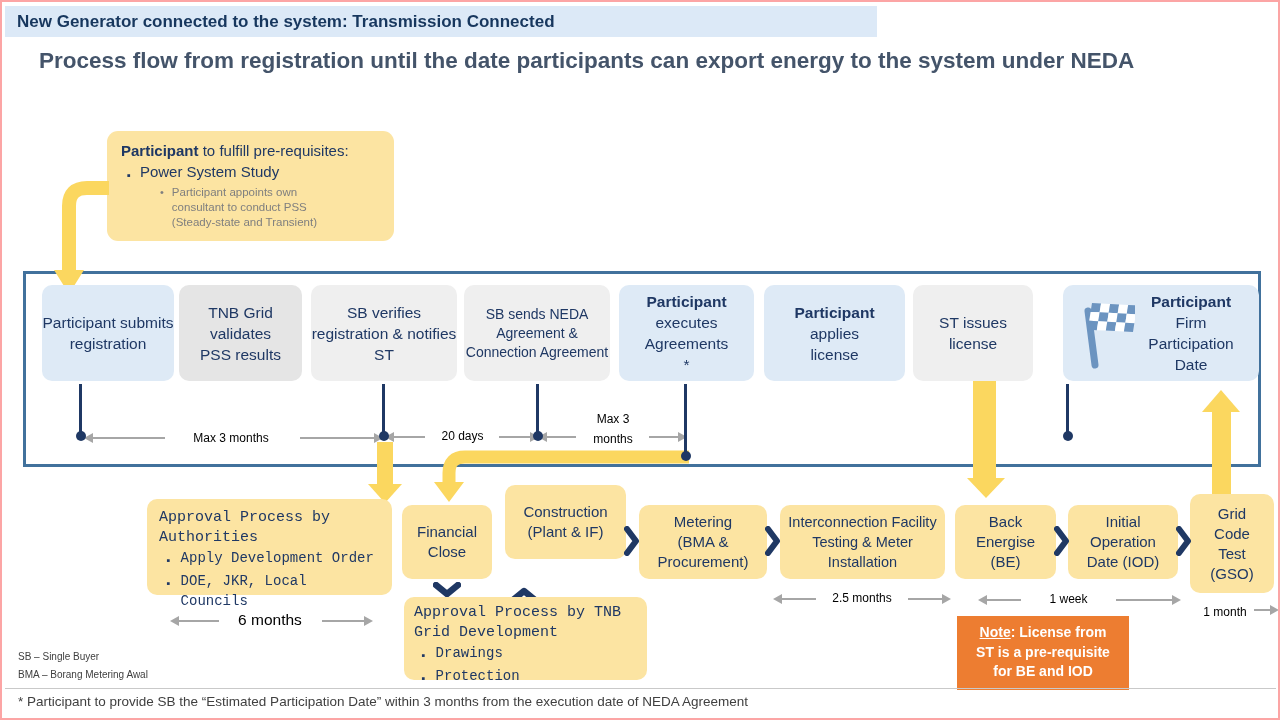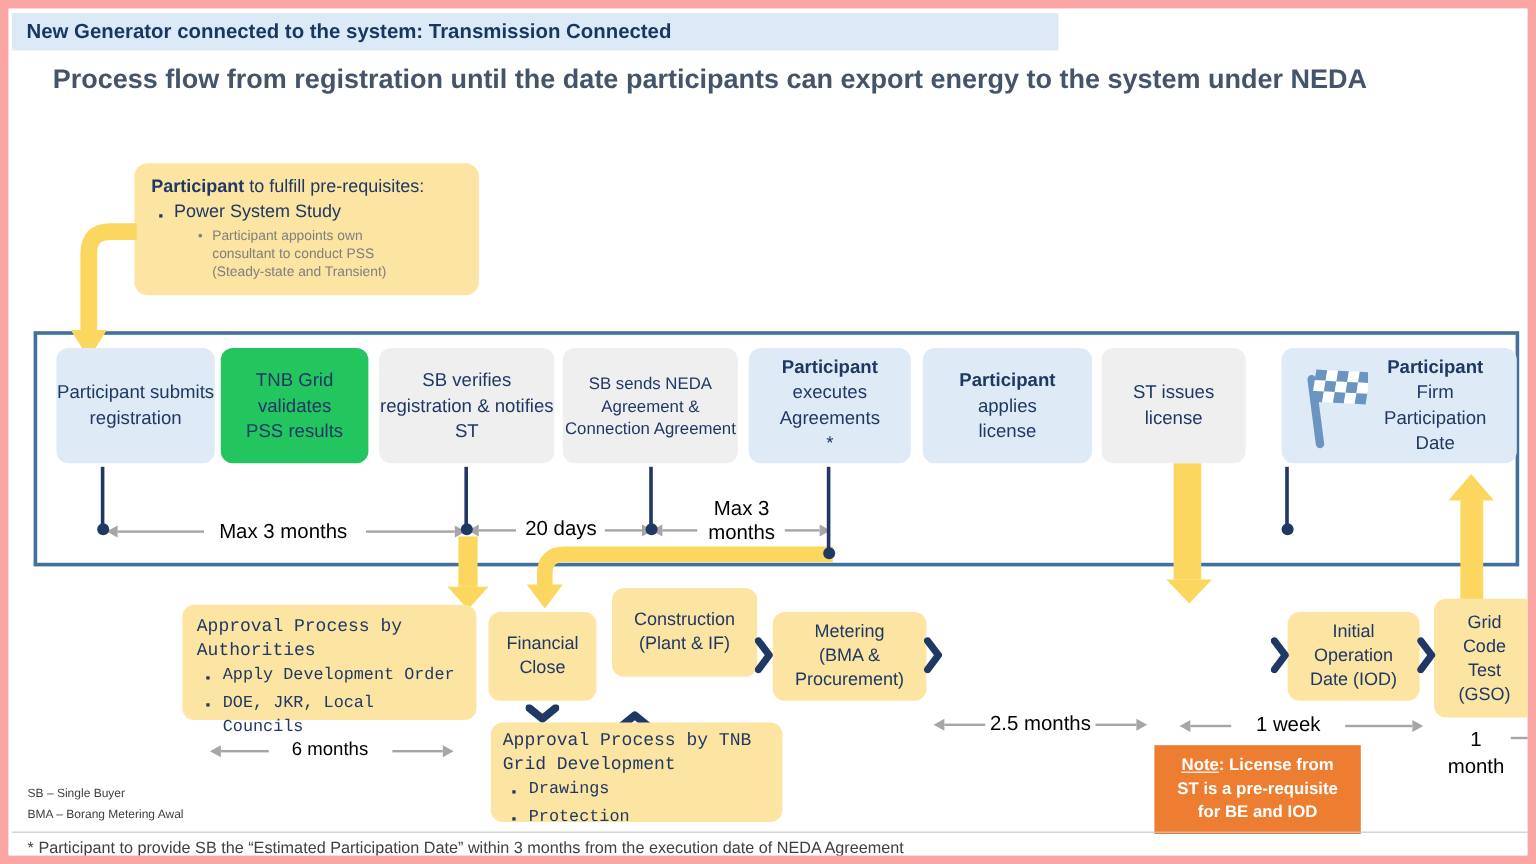--- a/index.html
+++ b/index.html
@@ -1,18 +1,18 @@
 <!DOCTYPE html>
 <html><head>
 <meta charset="utf-8">
 <style>
   html,body{margin:0;padding:0;background:#888;}
   #slide{
     position:relative; width:1280px; height:720px; background:#fff;
-    border:7px solid #fca5a5; box-sizing:border-box; overflow:hidden;
+    border:2px solid #fca5a5; box-sizing:border-box; overflow:hidden;
     font-family:"Liberation Sans", sans-serif; color:#1F3864;
   }
   .abs{position:absolute;}
   
   #banner{left:3px; top:4px; width:872px; height:31px; background:#DCE9F7;
     display:flex; align-items:center; padding-left:12px; box-sizing:border-box;}
   #banner span{font-weight:bold; font-size:17px; color:#17375E;}
   #title{left:37px; top:42px; width:1130px; font-size:22.5px; font-weight:bold;
     color:#44546A; line-height:33px;}
   
@@ -24,35 +24,35 @@
   .co-l3{display:flex; margin-left:39px; color:#7F7F7F;}
   .co-l3 .dotb{font-size:11px; margin:1px 8px 0 0;}
   .co-l3 div{width:166px; font-size:11.5px; line-height:15px;}
   
   #flowframe{left:21px; top:269px; width:1238px; height:196px;
     border:3px solid #41719C; box-sizing:border-box; background:transparent;}
   
   .box{position:absolute; top:283px; height:96px; border-radius:10px;
     display:flex; flex-direction:column; align-items:center; justify-content:center;
     text-align:center; font-size:15.5px; line-height:21px; color:#1F3864; z-index:4;}
-  .bl{background:#DEEAF6;} .bg2{background:#22c55e;} .gr{background:#EFEFEF;}
+  .bl{background:#DEEAF6;} .bg2{background:#e5e5e5;} .gr{background:#EFEFEF;}
   .b{font-weight:bold;}
   .n60{width:62px;} .n70{width:72px;} .n80{width:82px;} .n90{width:95px;} .n104{width:104px;}
   .flagrow{flex-direction:row; gap:4px;}
   
   .vline{position:absolute; width:3px; background:#1F3864; z-index:5;}
   .vline::after{content:""; position:absolute; bottom:-9px; left:50%;
     transform:translateX(-50%); width:10px; height:10px; border-radius:50%; background:#1F3864;}
   
   .harrow{position:absolute; height:2px; background:#A6A6A6;}
   .hl::before{content:""; position:absolute; left:-9px; top:-4px;
     border-top:5px solid transparent; border-bottom:5px solid transparent; border-right:9px solid #A6A6A6;}
   .hr::after{content:""; position:absolute; right:-9px; top:-4px;
     border-top:5px solid transparent; border-bottom:5px solid transparent; border-left:9px solid #A6A6A6;}
-  .mlabel{position:absolute; text-align:center; font-size:17px; color:#000; line-height:20px;}
+  .mlabel{position:absolute; text-align:center; font-size:12px; color:#000; line-height:20px;}
   
   .yshaft{position:absolute; background:#FBD75F; z-index:3;}
   .yhead-down{position:absolute; width:0; height:0; z-index:3;
     border-left:17px solid transparent; border-right:17px solid transparent; border-top:19px solid #FBD75F;}
   .yhead-up{position:absolute; width:0; height:0; z-index:3;
     border-left:19px solid transparent; border-right:19px solid transparent; border-bottom:22px solid #FBD75F;}
   svg.yarr{position:absolute; z-index:3; overflow:visible;}
   
   .ybox{position:absolute; background:#FCE4A2; border-radius:10px; color:#1F3864;
     display:flex; flex-direction:column; align-items:center; justify-content:center;
@@ -198,20 +198,26 @@
 
   <div class="ybox" style="left:400px; top:503px; width:90px;  height:74px;">
       <span style="width:70px">Financial Close</span>
     </div>
   <div class="ybox" style="left:503px; top:483px; width:121px; height:74px;">
       <span style="width:100px">Construction (Plant &amp; IF)</span>
     </div>
   <div class="ybox" style="left:637px; top:503px; width:128px; height:74px;">
       <span style="width:95px">Metering (BMA &amp; Procurement)</span>
     </div>
+  <div class="ybox" style="left:778px; top:503px; width:165px; height:74px; font-size:14.5px;">
+      <span style="width:150px">Interconnection Facility Testing &amp; Meter Installation</span>
+    </div>
+  <div class="ybox" style="left:953px; top:503px; width:101px; height:74px;">
+      <span style="width:75px">Back Energise (BE)</span>
+    </div>
   <div class="ybox" style="left:1066px; top:503px; width:110px; height:74px;">
       <span style="width:90px">Initial Operation Date (IOD)</span>
     </div>
   <div class="ybox" style="left:1188px; top:492px; width:84px;  height:99px;">
       <span style="width:55px">Grid Code Test (GSO)</span>
     </div>
 
   <svg class="chev" style="left:622px; top:524px;" width="16" height="30">
       <polyline points="3,3 12,15 3,27" fill="none" stroke="#1F3864" stroke-width="6" stroke-linecap="round" stroke-linejoin="round"></polyline>
     </svg>

